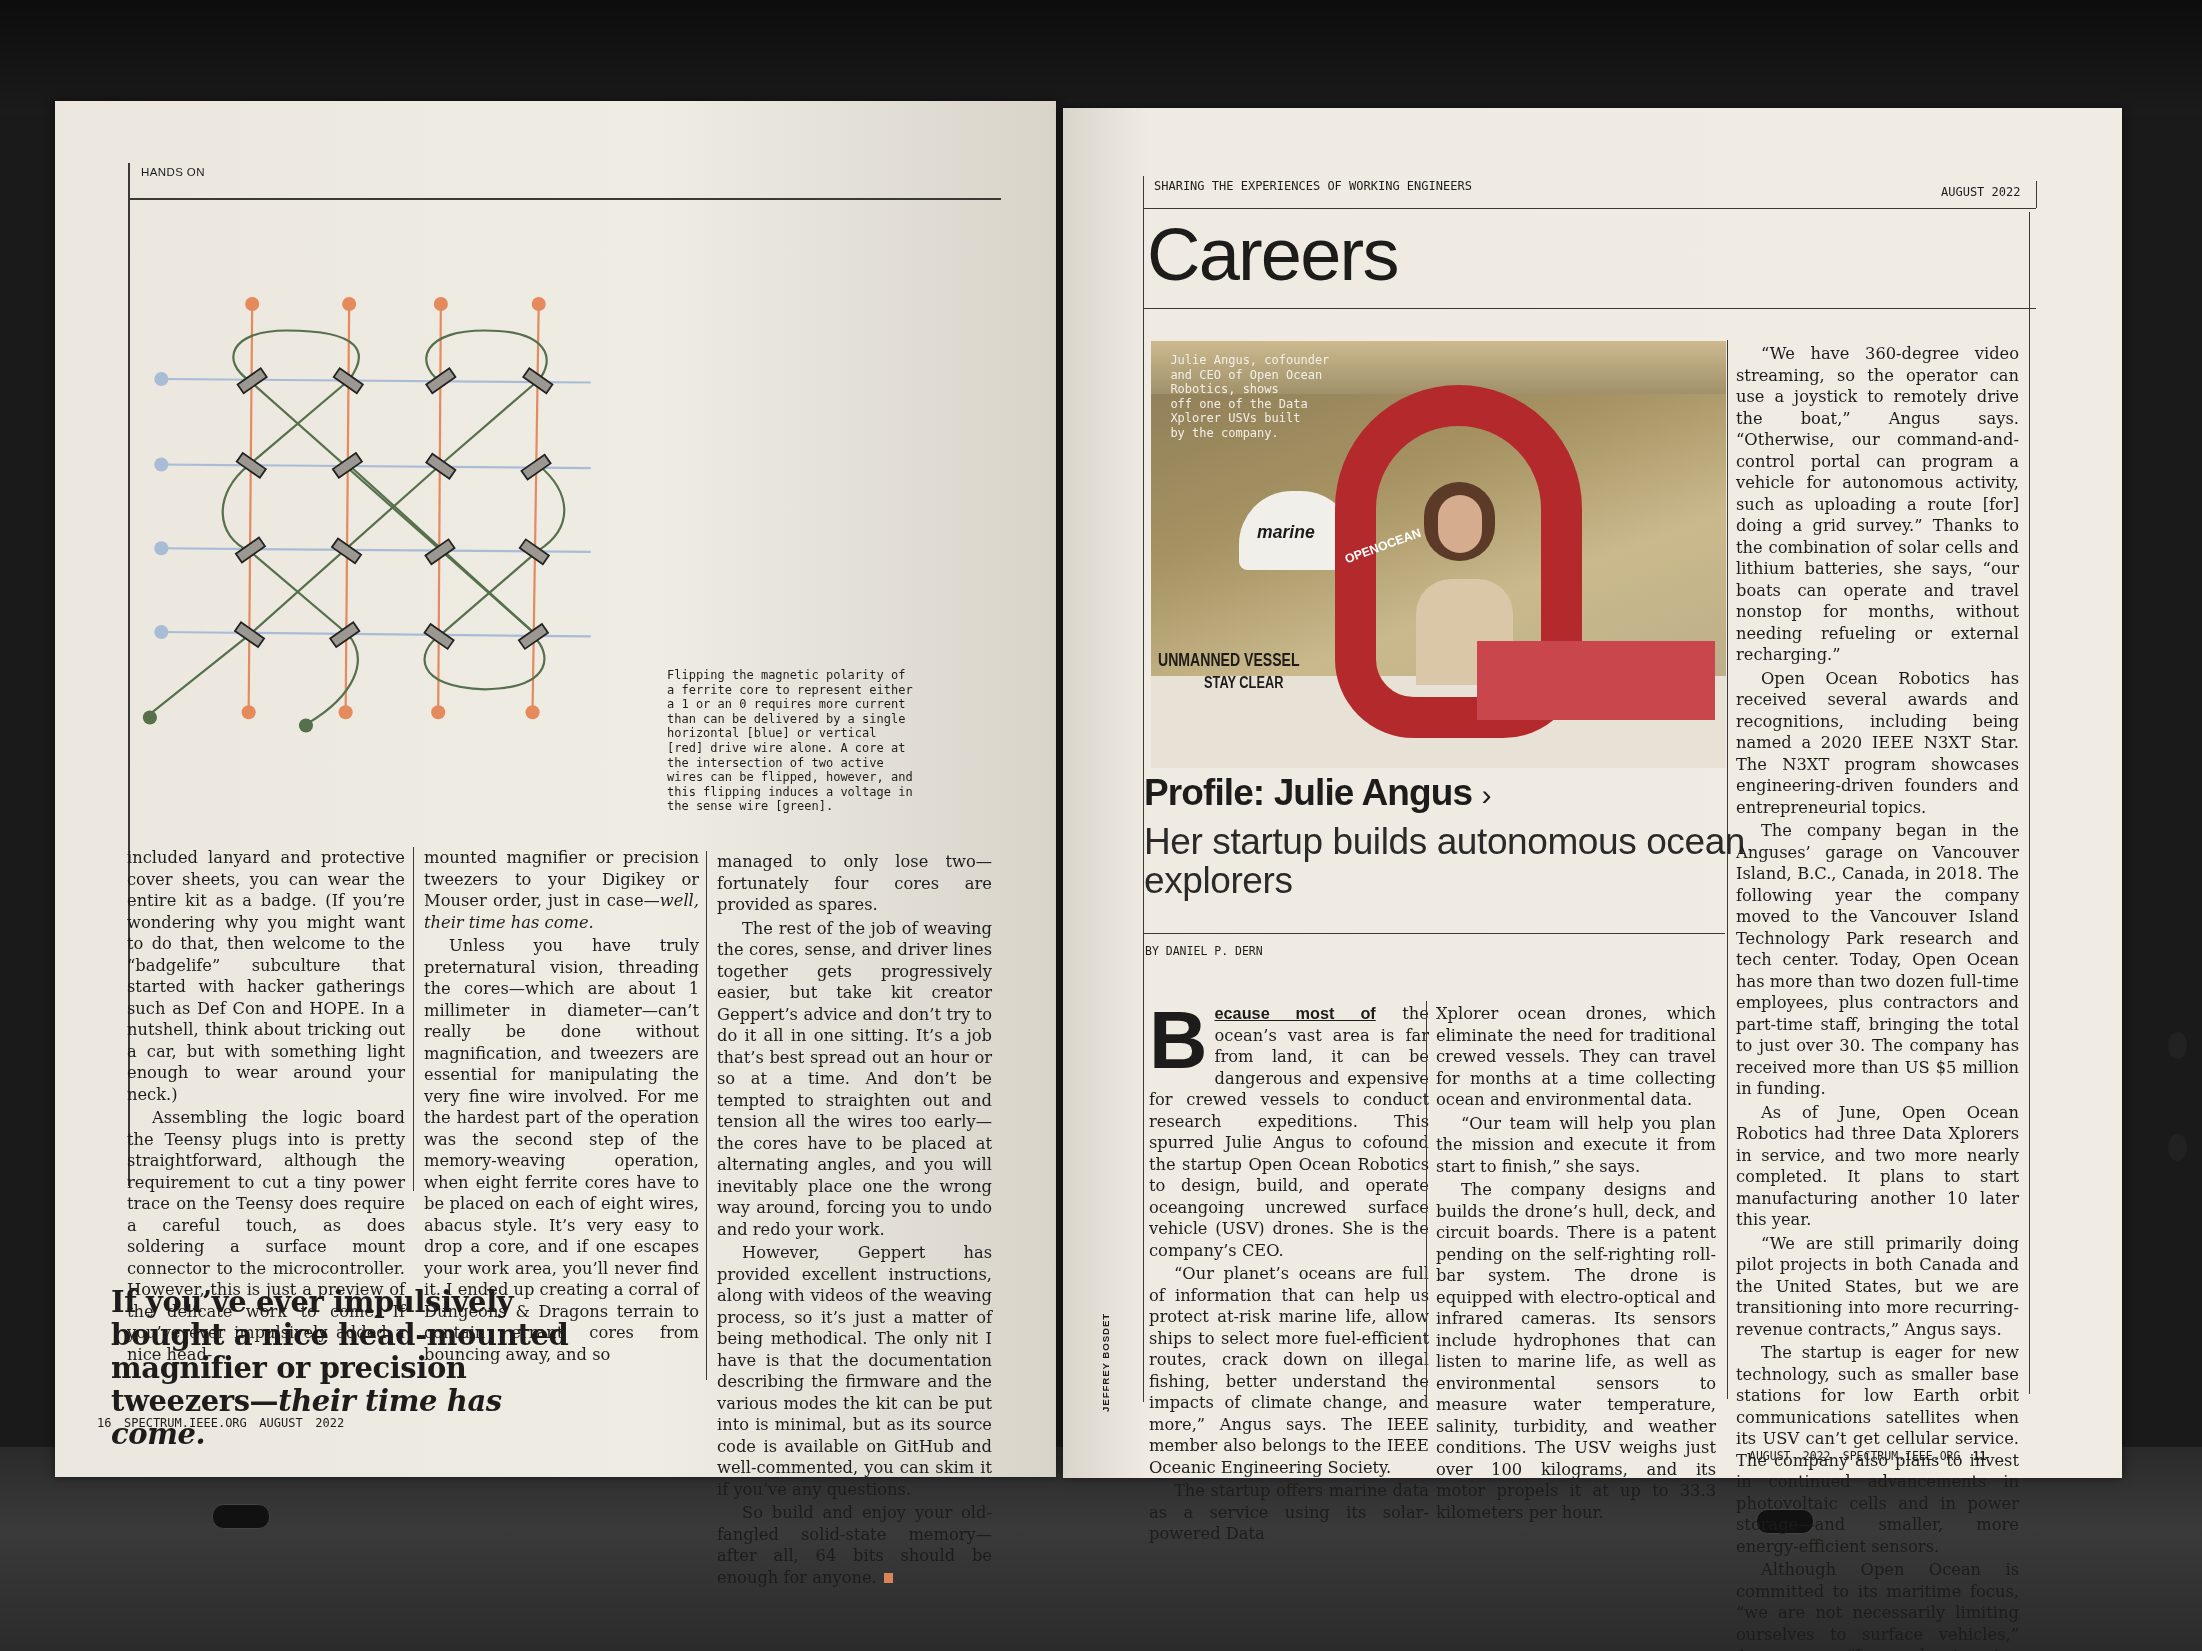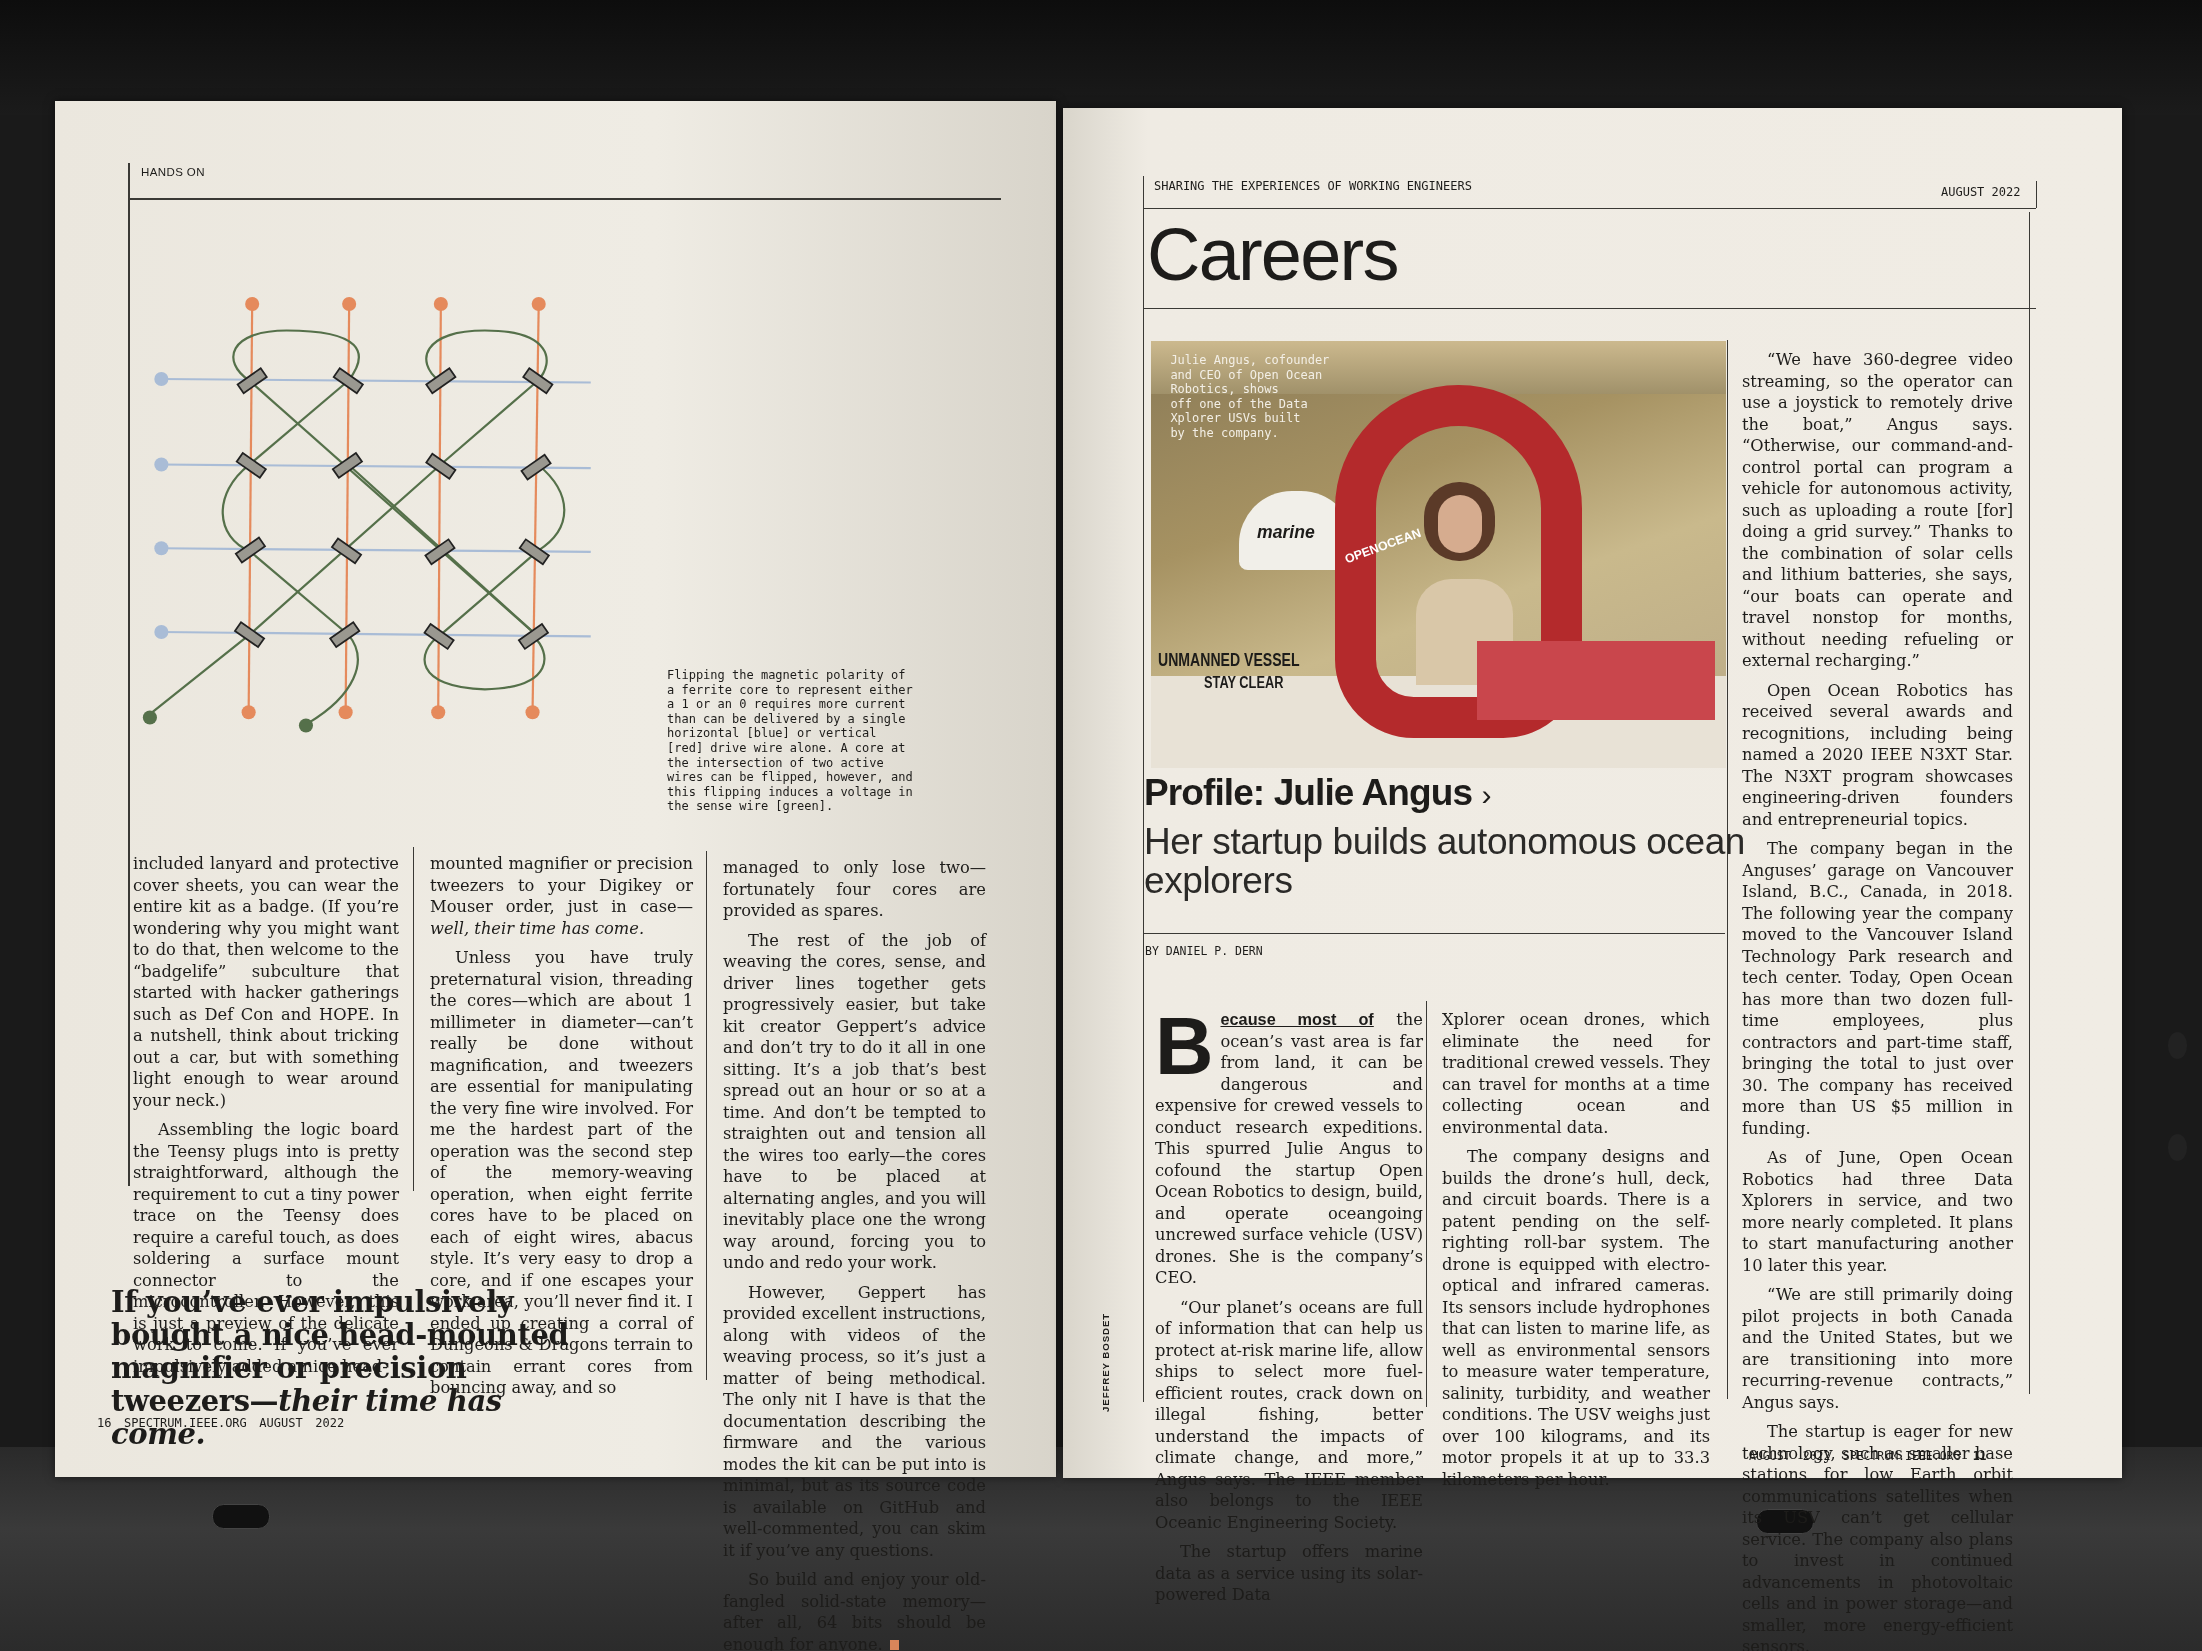--- a/index.html
+++ b/index.html
@@ -9,21 +9,21 @@
   .clip{position:absolute;width:56px;height:23px;border-radius:11.5px;background:#111;border:1.8px solid #444;}
   .page{position:absolute;background:#ece8df;box-shadow:0 0 8.8px rgba(0,0,0,.5);}
   .page-left{left:55px;top:101px;width:1001px;height:1376px;background:linear-gradient(90deg,#ebe7de 0%,#efece4 60%,#d8d4ca 100%);}
   .page-right{left:1063px;top:108px;width:1059px;height:1370px;background:linear-gradient(90deg,#d9d5cb 0%,#efebe3 8%,#f0ece4 100%);}
   .mono{font-family:"DejaVu Sans Mono",monospace;}
   .sans{font-family:"Liberation Sans",sans-serif;}
   .abs{position:absolute;}
   .rule-h{position:absolute;height:1.8px;background:#3a3935;}
   .rule-v{position:absolute;width:1.8px;background:#3a3935;}
   .col{position:absolute;font-size:16.3px;line-height:21.5px;text-align:justify;hyphens:auto;}
-  .col p{margin:8px;text-indent:25px;}
+  .col p{margin:2px;text-indent:25px;}
   .col p.noind{text-indent:0;}
   .col .it{font-style:italic;}
   .endmark{display:inline-block;width:9.7px;height:9.7px;background:#d9855a;margin-left:7px;vertical-align:baseline;}
   .pull{position:absolute;font-family:"DejaVu Serif",serif;font-weight:bold;font-size:29px;line-height:33px;letter-spacing:-0.4px;}
   .pull .it{font-style:italic;}
   .caption{position:absolute;font-size:12px;line-height:14.6px;white-space:pre-line;}
   .photo{position:absolute;left:1151px;top:341px;width:575px;height:427px;overflow:hidden;background:linear-gradient(160deg,#8b7b57 0%,#a69262 35%,#c9b98c 60%,#b9a987 100%);}
   .dropcap{float:left;font-family:"Liberation Sans",sans-serif;font-weight:bold;font-size:81px;line-height:67px;margin:3.5px 7px -3.5px 0;}
   .lead-bold{font-family:"Liberation Sans",sans-serif;font-weight:bold;text-decoration:underline;}
 </style>
@@ -179,20 +179,21 @@
 <div class="abs mono" style="left:1145px;top:944px;font-size:11.5px;">BY DANIEL P. DERN</div>
 
 <div class="col" style="left:1147px;top:1001px;width:284px;">
   <p class="noind"><span class="dropcap">B</span><span class="lead-bold">ecause most of</span><span> the ocean’s vast area is far from land, it can be dangerous and expensive for crewed vessels to conduct research expeditions. This spurred Julie Angus to cofound the startup Open Ocean Robotics to design, build, and operate oceangoing uncrewed surface vehicle (USV) drones. She is the company’s CEO.</span></p>
   <p>“Our planet’s oceans are full of information that can help us protect at-risk marine life, allow ships to select more fuel-efficient routes, crack down on illegal fishing, better understand the impacts of climate change, and more,” Angus says. The IEEE member also belongs to the IEEE Oceanic Engineering Society.</p>
   <p>The startup offers marine data as a service using its solar-powered Data</p>
 </div>
 <div class="rule-v" style="left:1426px;top:1001px;height:406px;width:1.3px;"></div>
 <div class="col" style="left:1434px;top:1001px;width:284px;">
   <p class="noind">Xplorer ocean drones, which eliminate the need for traditional crewed vessels. They can travel for months at a time collecting ocean and environmental data.</p>
+  <p>“Our team will help you plan the mission and execute it from start to finish,” she says.</p>
   <p>The company designs and builds the drone’s hull, deck, and circuit boards. There is a patent pending on the self-righting roll-bar system. The drone is equipped with electro-optical and infrared cameras. Its sensors include hydrophones that can listen to marine life, as well as environmental sensors to measure water temperature, salinity, turbidity, and weather conditions. The USV weighs just over 100 kilograms, and its motor propels it at up to 33.3 kilometers per hour.</p>
 </div>
 <div class="rule-v" style="left:1727px;top:340px;height:1059px;width:1.3px;"></div>
 <div class="col" style="left:1734px;top:341px;width:287px;">
   <p>“We have 360-degree video streaming, so the operator can use a joystick to remotely drive the boat,” Angus says. “Otherwise, our command-and-control portal can program a vehicle for autonomous activity, such as uploading a route [for] doing a grid survey.” Thanks to the combination of solar cells and lithium batteries, she says, “our boats can operate and travel nonstop for months, without needing refueling or external recharging.”</p>
   <p>Open Ocean Robotics has received several awards and recognitions, including being named a 2020 IEEE N3XT Star. The N3XT program showcases engineering-driven founders and entrepreneurial topics.</p>
   <p>The company began in the Anguses’ garage on Vancouver Island, B.C., Canada, in 2018. The following year the company moved to the Vancouver Island Technology Park research and tech center. Today, Open Ocean has more than two dozen full-time employees, plus contractors and part-time staff, bringing the total to just over 30. The company has received more than US $5 million in funding.</p>
   <p>As of June, Open Ocean Robotics had three Data Xplorers in service, and two more nearly completed. It plans to start manufacturing another 10 later this year.</p>
   <p>“We are still primarily doing pilot projects in both Canada and the United States, but we are transitioning into more recurring-revenue contracts,” Angus says.</p>
   <p>The startup is eager for new technology, such as smaller base stations for low Earth orbit communications satellites when its USV can’t get cellular service. The company also plans to invest in continued advancements in photovoltaic cells and in power storage—and smaller, more energy-efficient sensors.</p>

